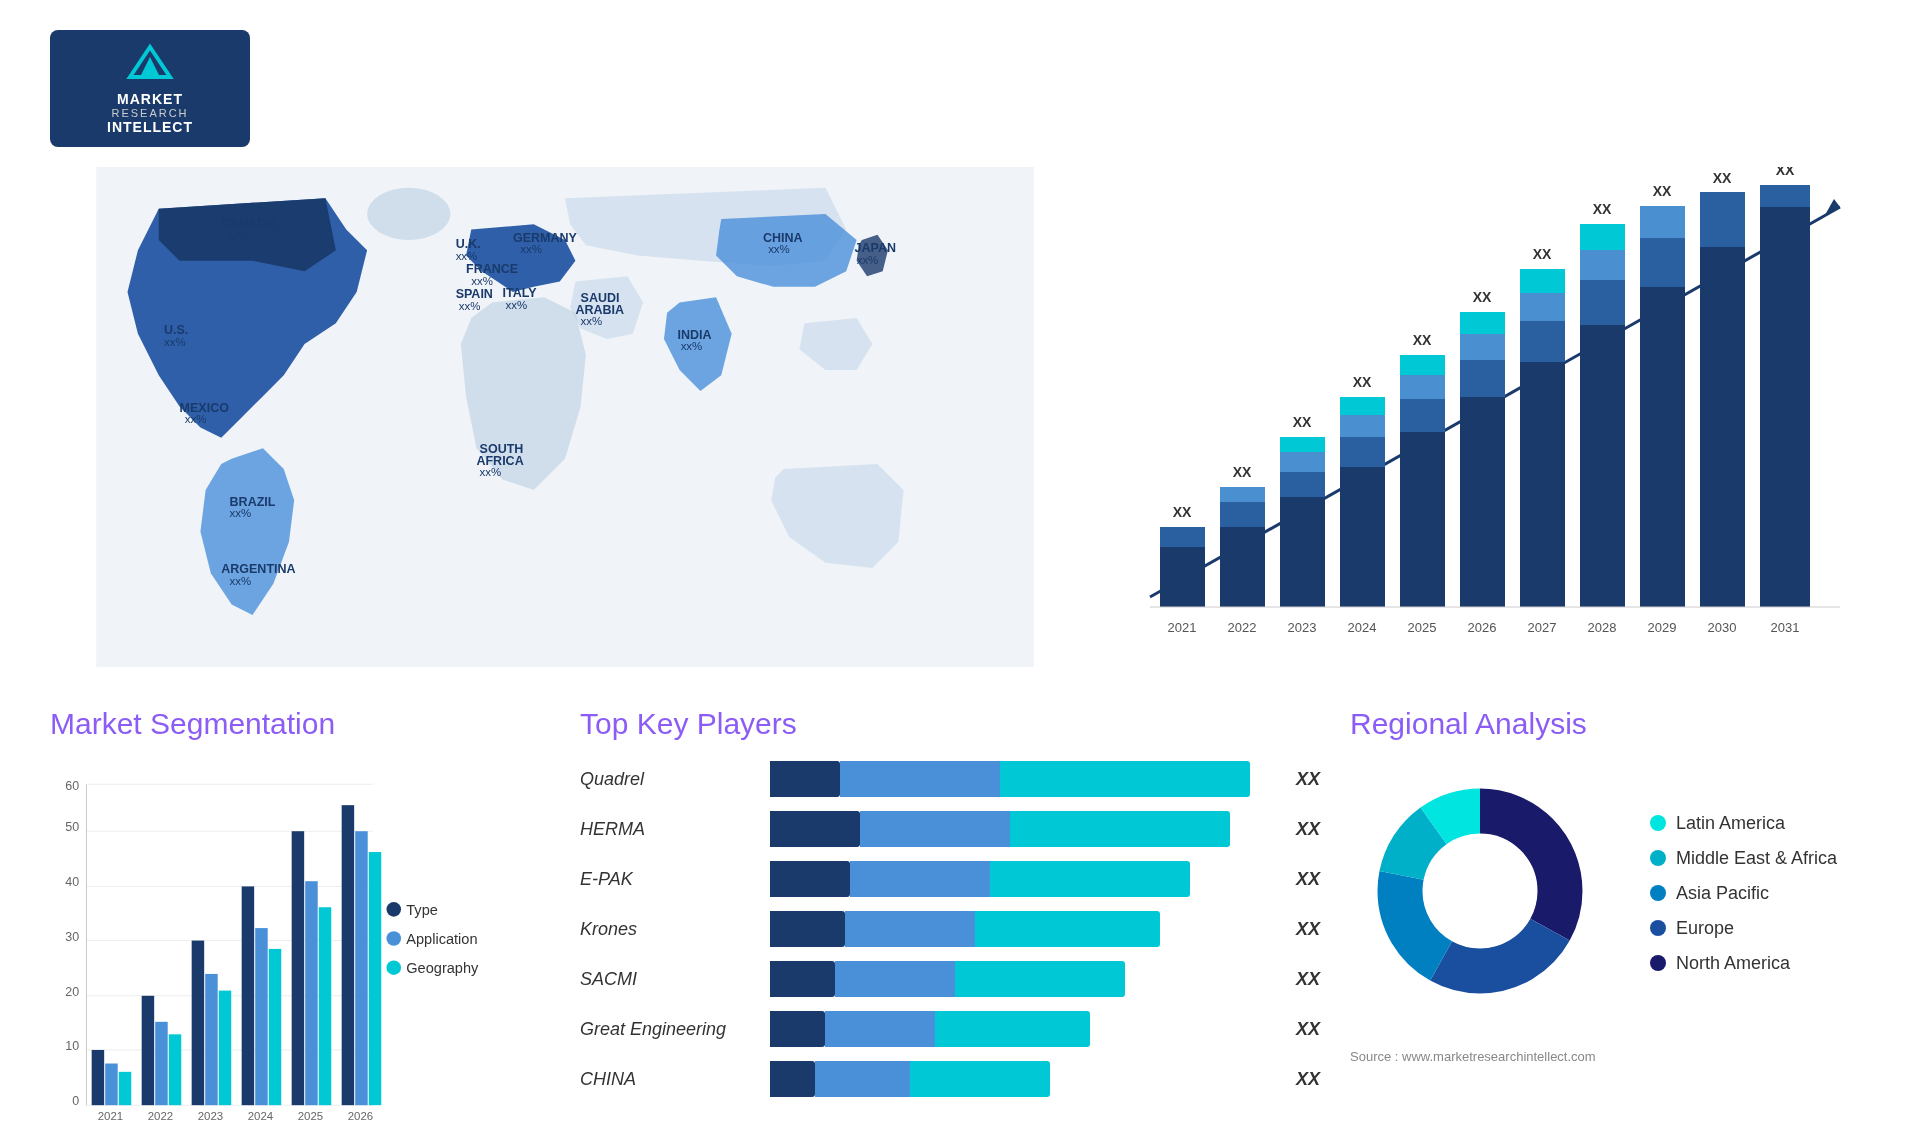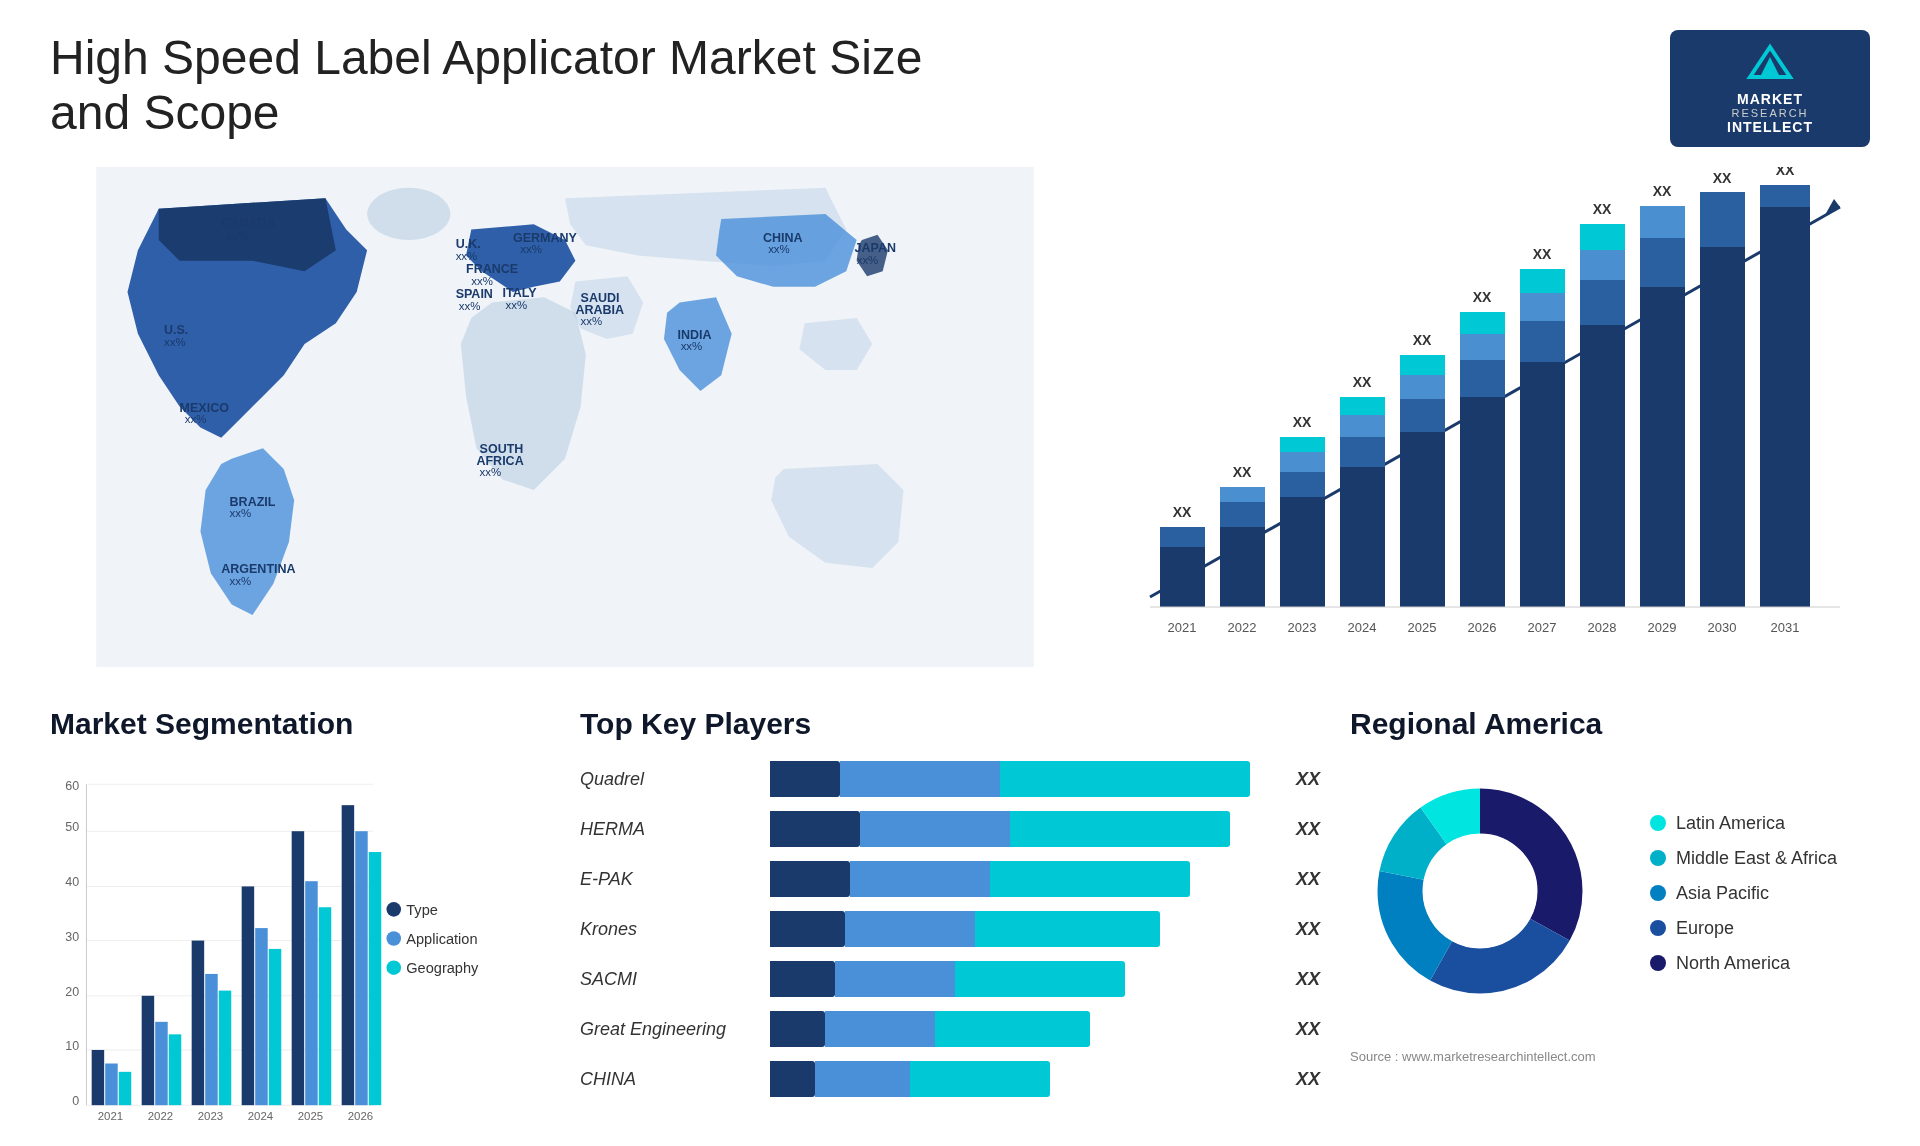--- a/index.html
+++ b/index.html
@@ -109,22 +109,22 @@
     }
     .key-players-section {
       flex: 1;
     }
     .regional-section {
       width: 520px;
     }
 
     .section-title {
       font-size: 30px;
-      font-weight: bold;
-      color: #0f172a;
+      font-weight: normal;
+      color: #8b5cf6;
       margin-bottom: 20px;
     }
 
     
     .players-list {
       margin-top: 10px;
       font-style: italic;
     }
     .player-row {
       display: flex;
@@ -208,21 +208,20 @@
       width: 500px;
       height: 380px;
     }
   </style>
 </head>
 <body>
 
 <div class="page-container">
 
   <div class="header">
-    <h1 class="main-title">High Speed Label Applicator Market Size and Scope</h1>
     <div class="logo-area">
       <div class="logo-box">
         <div class="logo-icon">
           <svg width="60" height="40" viewBox="0 0 60 40">
             <polygon points="10,35 30,5 50,35" fill="none" stroke="#00c8d4" stroke-width="4"></polygon>
             <polygon points="20,35 30,15 40,35" fill="#00c8d4"></polygon>
           </svg>
         </div>
         <div class="logo-text-line1">MARKET</div>
         <div class="logo-text-line2">RESEARCH</div>
@@ -528,21 +527,21 @@
             <div class="player-bar-dark" style="width:45px;"></div>
             <div class="player-bar-mid" style="width:95px;"></div>
             <div class="player-bar-light" style="width:140px;"></div>
           </div>
           <div class="player-value">XX</div>
         </div>
       </div>
     </div>
 
     <div class="regional-section">
-      <div class="section-title">Regional America</div>
+      <div class="section-title">Regional Analysis</div>
       <div class="donut-container">
         <div class="donut-svg-wrap">
           <svg width="260" height="260" viewBox="0 0 260 260">
 
             <circle cx="130" cy="130" r="80" fill="none" stroke="#1a1a6b" stroke-width="45" stroke-dasharray="165.87 336.78" stroke-dashoffset="0" transform="rotate(-90 130 130)"></circle>
 
             <circle cx="130" cy="130" r="80" fill="none" stroke="#1a4fa0" stroke-width="45" stroke-dasharray="125.66 377.0" stroke-dashoffset="-165.87" transform="rotate(-90 130 130)"></circle>
 
             <circle cx="130" cy="130" r="80" fill="none" stroke="#0080c0" stroke-width="45" stroke-dasharray="100.53 402.12" stroke-dashoffset="-291.53" transform="rotate(-90 130 130)"></circle>
 

